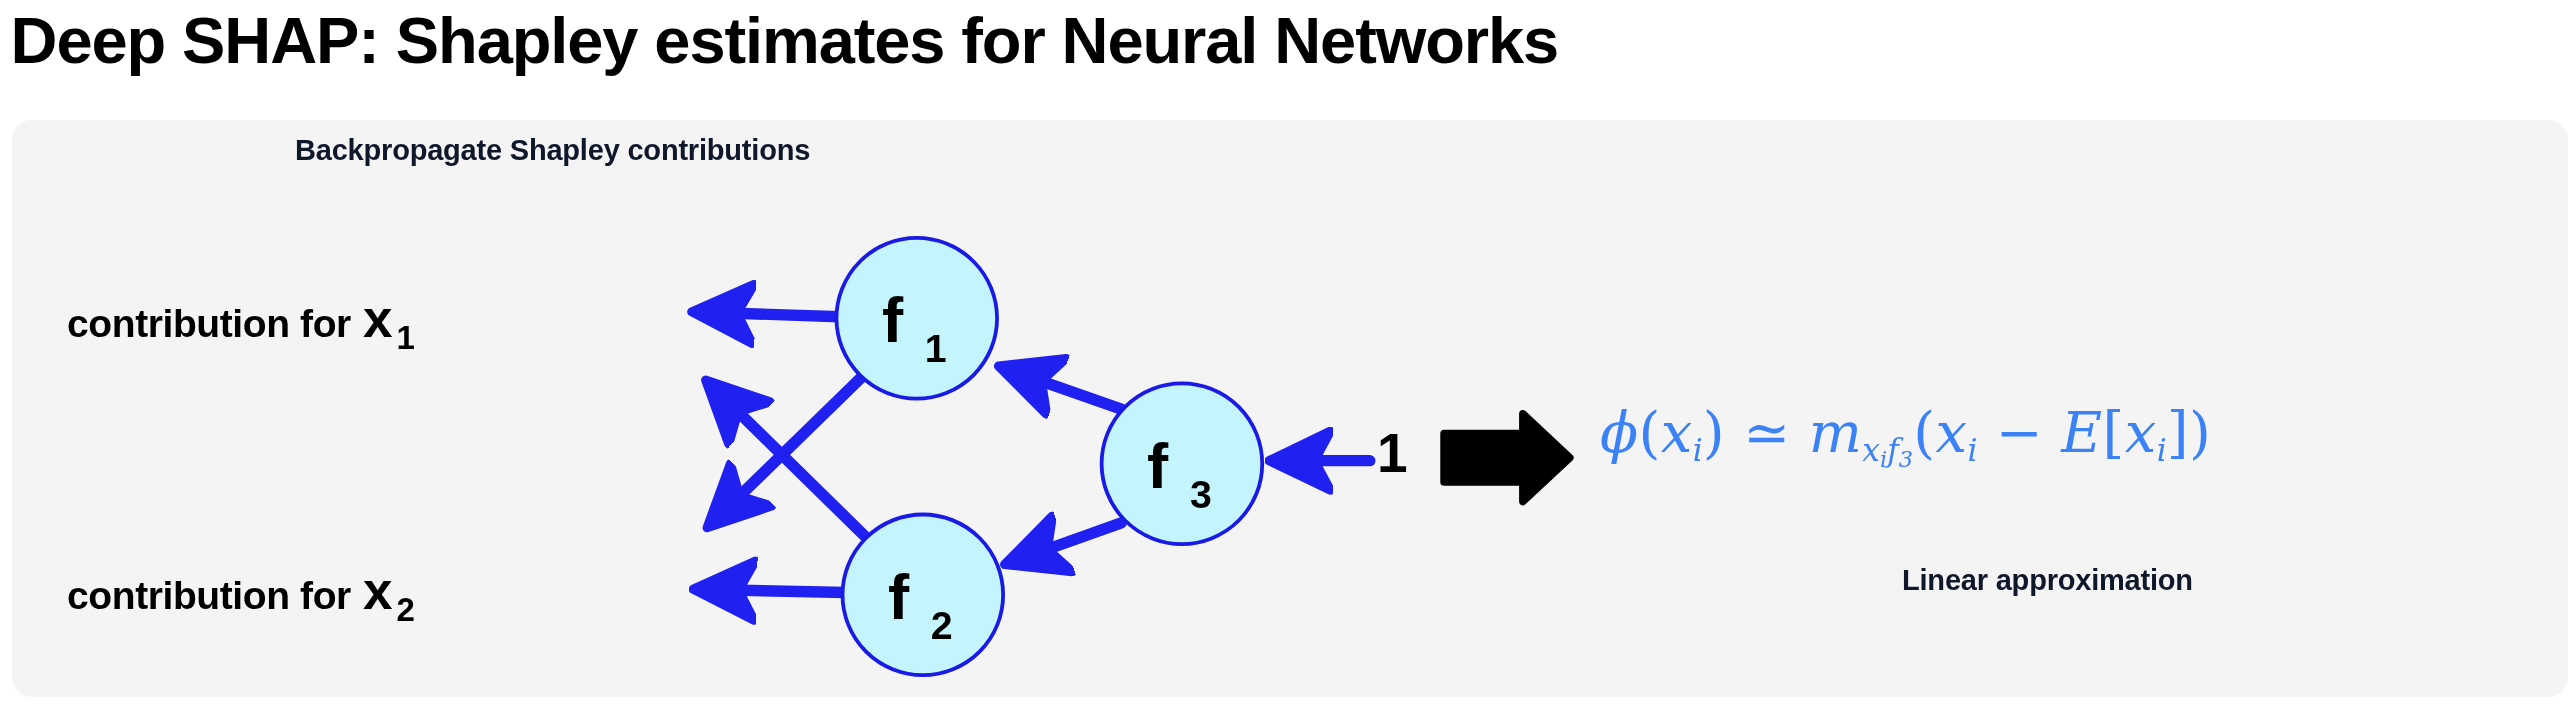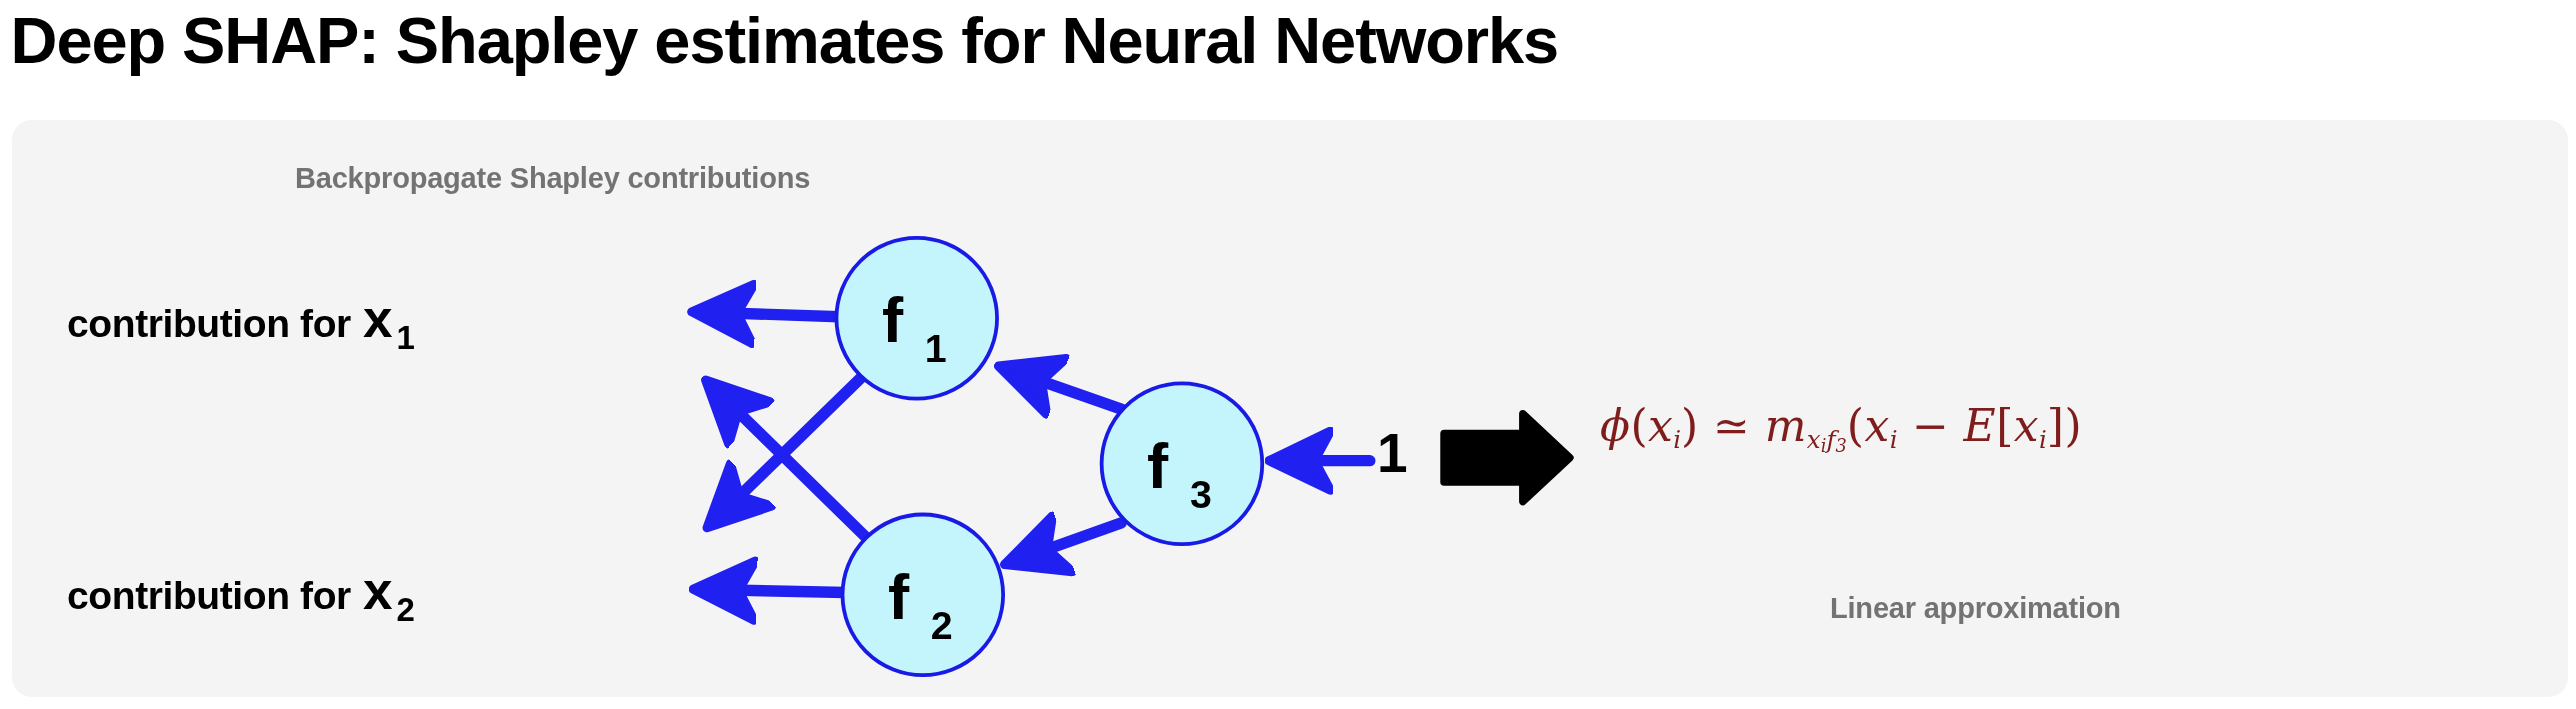--- a/index.html
+++ b/index.html
@@ -44,27 +44,26 @@
     height: 577px;
     background: #f4f4f4;
     border-radius: 19.7px;
   }
 
   
   .caption {
     position: absolute;
     font-size: 29px;
     font-weight: 700;
-    color: #737373;
+    color: #0f172a;
     white-space: nowrap;
     letter-spacing: -0.2px;
-    margin-top: 28px;
   }
   .caption-backprop { left: 295px; top: 134px; }
-  .caption-linear   { left: 1830px; top: 564px; }
+  .caption-linear   { left: 1902px; top: 564px; }
 
   
   .contrib-label {
     position: absolute;
     font-size: 39px;
     font-weight: 700;
     color: #000000;
     white-space: nowrap;
     letter-spacing: -0.4px;
     display: flex;
@@ -114,22 +113,22 @@
   .node-label-main { font-size: 84px; }
   .node-label-sub  { font-size: 52px; }
 
   
   .formula {
     position: absolute;
     left: 1600px;
     top: 400px;
     font-family: "DejaVu Serif", serif;
     font-style: italic;
-    font-size: 44px;
-    color: #7f1d1d;
+    font-size: 56px;
+    color: #3b82f6;
     white-space: nowrap;
     letter-spacing: 0.4px;
   }
   .formula .op {
     font-style: normal;
     font-family: "DejaVu Serif", serif;
   }
   .formula sub {
     font-size: 0.56em;
     font-style: italic;

